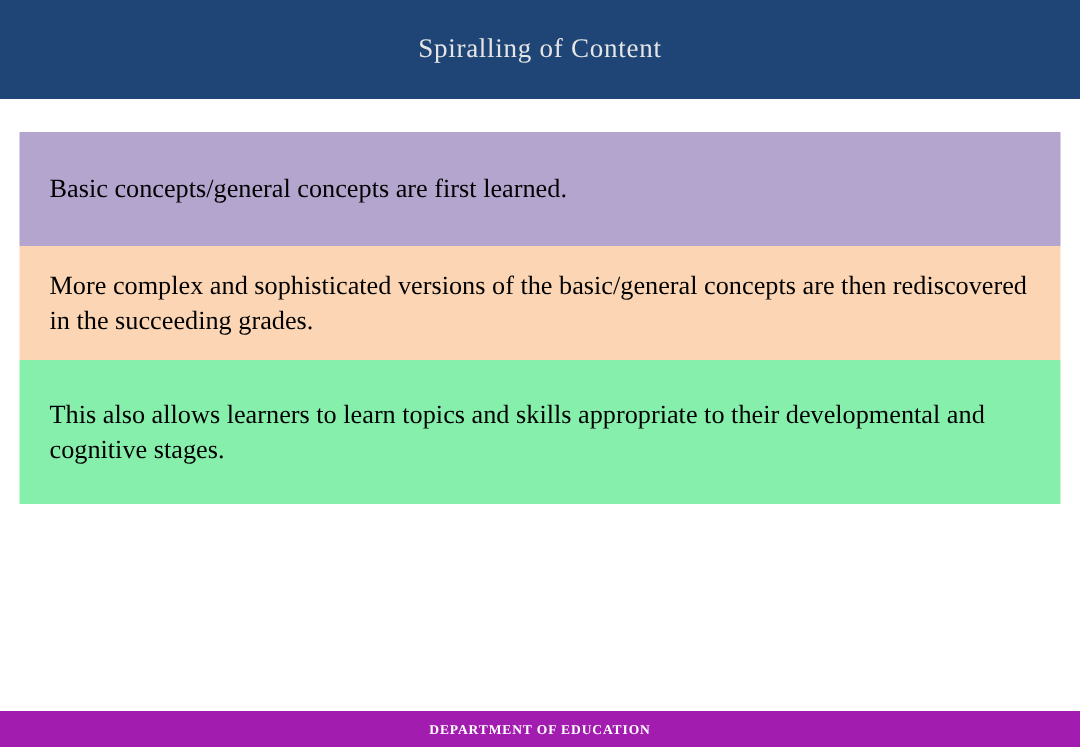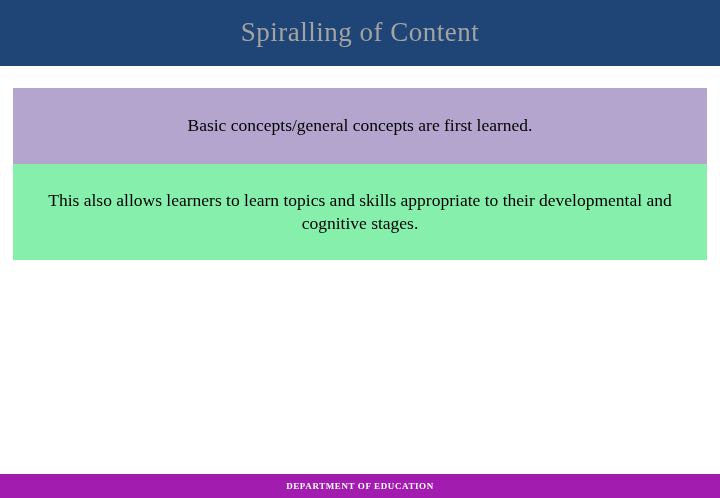--- a/index.html
+++ b/index.html
@@ -24,23 +24,23 @@
   .title-bar {
     width: 100%;
     height: 66px;
     background: #1f4576;
     display: flex;
     align-items: center;
     justify-content: center;
     flex: 0 0 auto;
   }
   .title-text {
-    color: #a3a3a3;
+    color: #e5e5e5;
     font-family: "Liberation Serif", serif;
-    font-size: 27px;
+    font-size: 18px;
     font-weight: normal;
     letter-spacing: 0.5px;
     line-height: 1.1;
     text-align: center;
   }
   .body-area {
     flex: 1 1 auto;
     position: relative;
     padding: 22px 13px 0 13px;
     box-sizing: border-box;
@@ -49,22 +49,21 @@
     display: flex;
     flex-direction: column;
     width: 694px;
   }
   .block {
     width: 100%;
     box-sizing: border-box;
     display: flex;
     align-items: center;
     justify-content: center;
-    text-align: center;
-    padding: 6px 4px;
+    padding: 6px 20px;
     font-family: "Liberation Serif", serif;
     color: #000000;
     font-size: 17.5px;
     line-height: 1.32;
   }
   .block-1 {
     background: #b3a5cd;
     height: 76px;
   }
   .block-2 {
@@ -111,20 +110,23 @@
     <div class="title-text">Spiralling of Content</div>
   </div>
 
   <div class="body-area">
     <div class="blocks">
 
       <div class="block block-1">
         <p>Basic concepts/general concepts are first learned.</p>
       </div>
 
+      <div class="block block-2">
+        <p>More complex and sophisticated versions of the basic/general concepts are then rediscovered in the succeeding grades.</p>
+      </div>
 
 
       <div class="block block-4">
         <p>This also allows learners to learn topics and skills appropriate to their developmental and cognitive stages.</p>
       </div>
 
     </div>
   </div>
 
   <div class="footer-bar">

